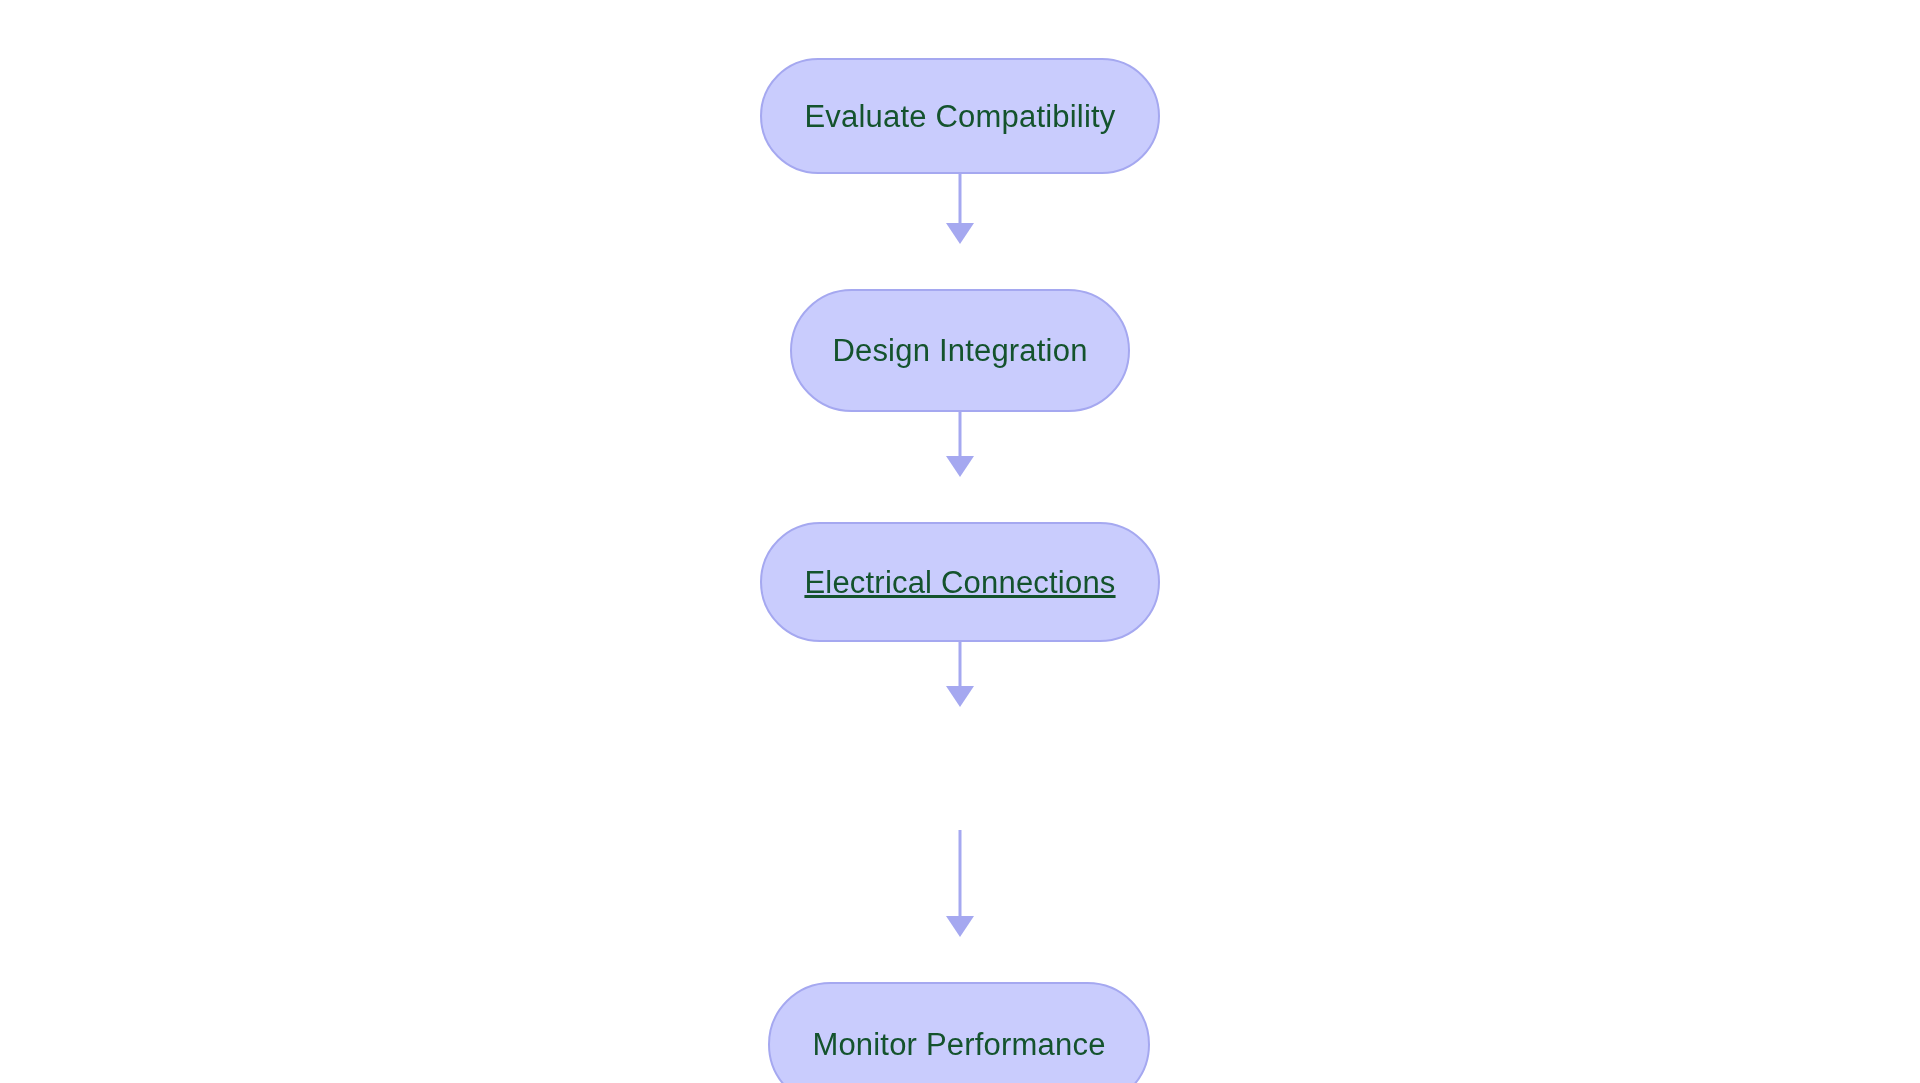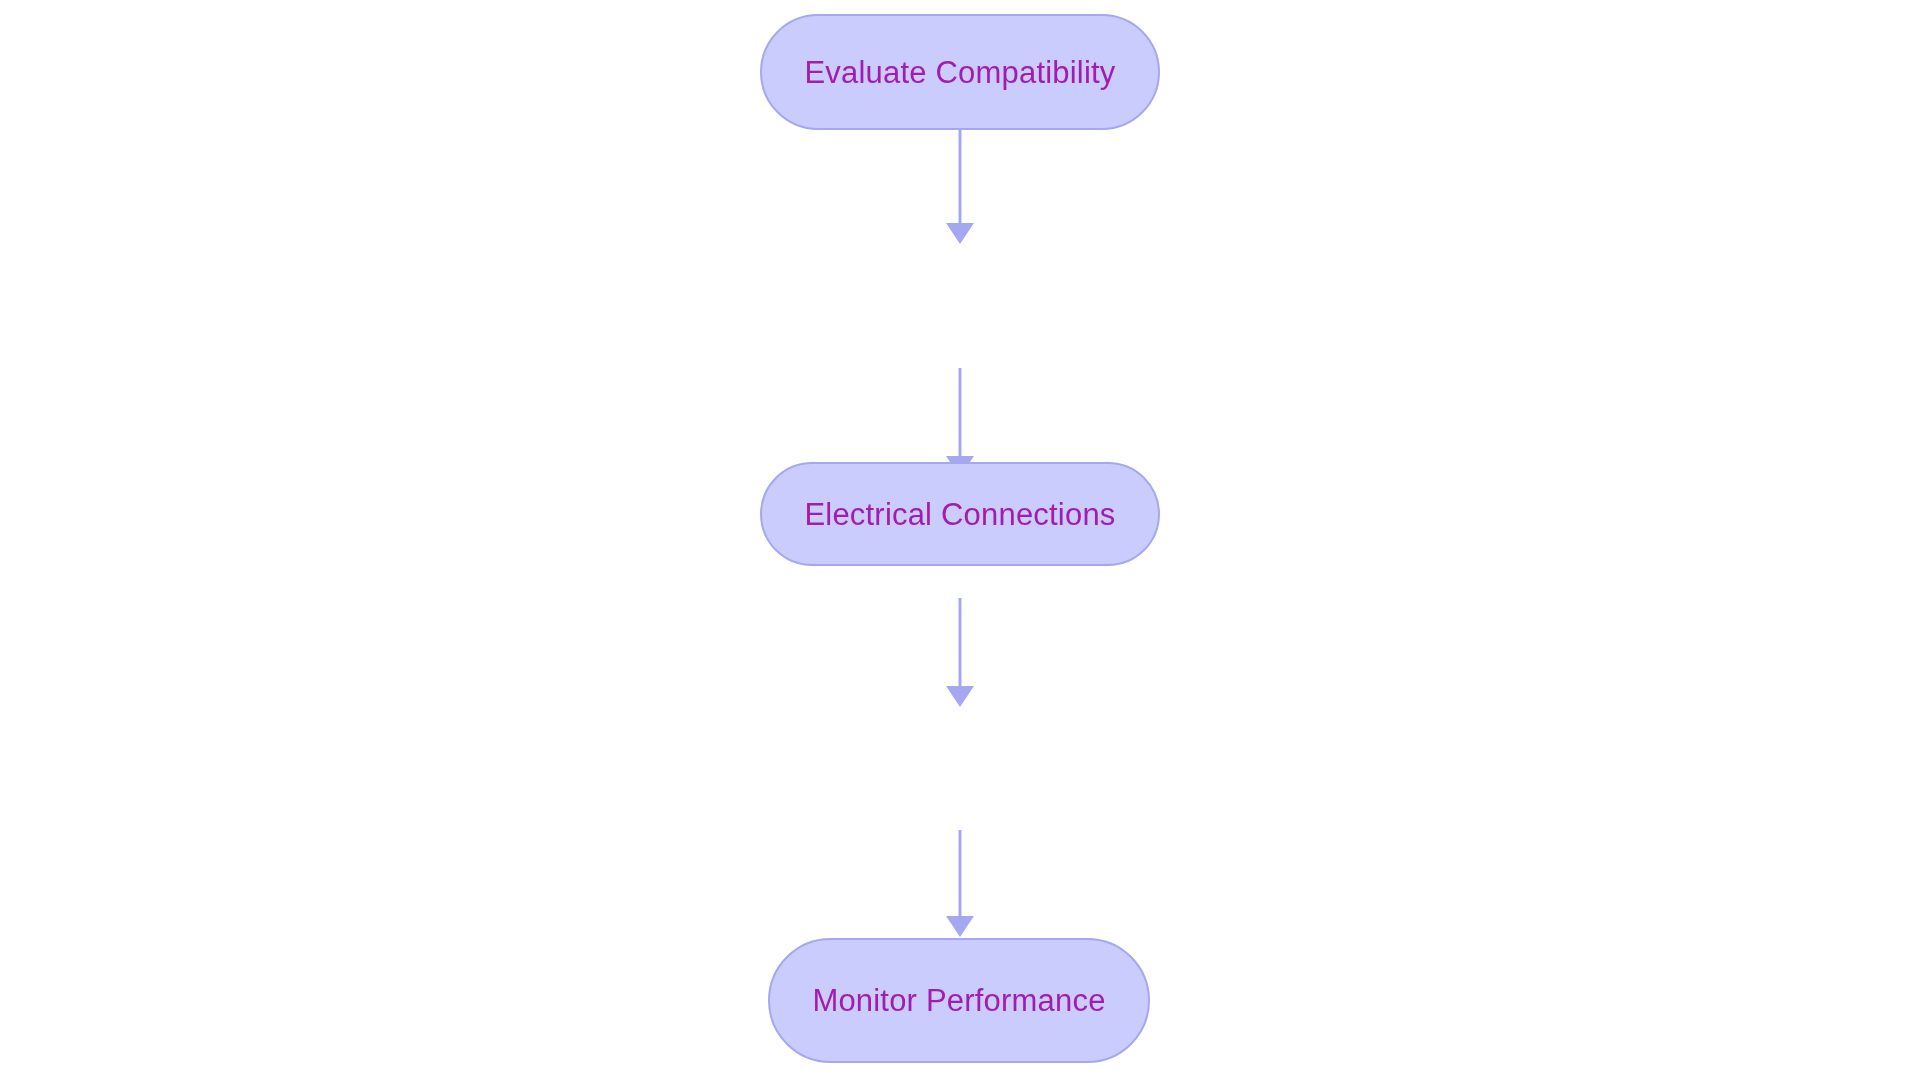--- a/index.html
+++ b/index.html
@@ -19,28 +19,29 @@
   }
   .flow-node {
     position: absolute;
     box-sizing: border-box;
     display: flex;
     align-items: center;
     justify-content: center;
     background: #c9ccfd;
     border: 2px solid #a5a8f0;
     border-radius: 999px;
-    color: #a21caf;
+    color: #14532d;
     font-family: "Liberation Sans", sans-serif;
     font-size: 31px;
     font-weight: 400;
     letter-spacing: 0.2px;
     line-height: 1;
     white-space: nowrap;
     user-select: none;
+    margin-top: 44px;
   }
   .flow-connector {
     position: absolute;
     pointer-events: none;
   }
   .flow-connector svg {
     display: block;
     overflow: visible;
   }
 </style>
@@ -74,22 +75,25 @@
     <svg width="40" height="108" viewBox="0 0 40 108">
       <line x1="20" y1="0" x2="20" y2="88" stroke="#a5a8f0" stroke-width="3"></line>
       <polygon points="6,86 34,86 20,107" fill="#a5a8f0"></polygon>
     </svg>
   </div>
 
   <div class="flow-node" style="left:760px; top:14px; width:400px; height:116px;">
     <span>Evaluate Compatibility</span>
   </div>
 
+  <div class="flow-node" style="left:790px; top:245px; width:340px; height:123px;">
+    <span>Design Integration</span>
+  </div>
 
-  <div class="flow-node" style="left:760px; top:462px; width:400px; height:104px;">
+  <div class="flow-node" style="left:760px; top:478px; width:400px; height:120px;text-decoration:underline;">
     <span>Electrical Connections</span>
   </div>
 
 
   <div class="flow-node" style="left:768px; top:938px; width:382px; height:125px;">
     <span>Monitor Performance</span>
   </div>
 
 </div>
 

